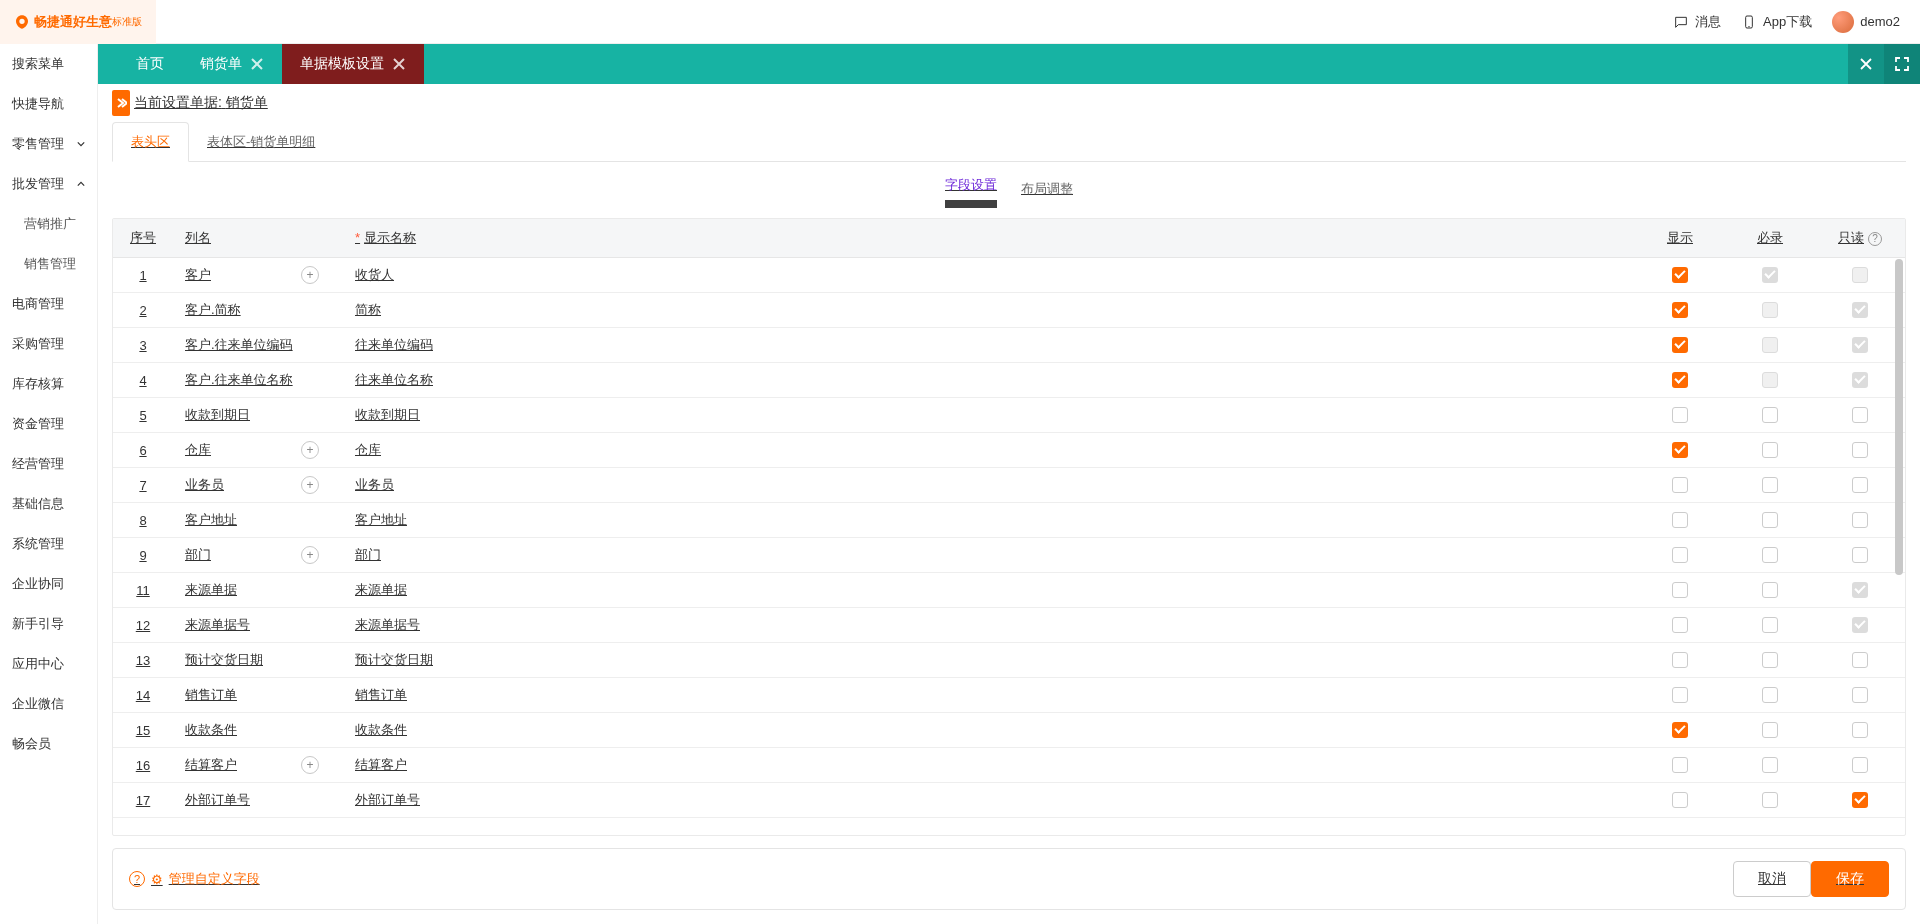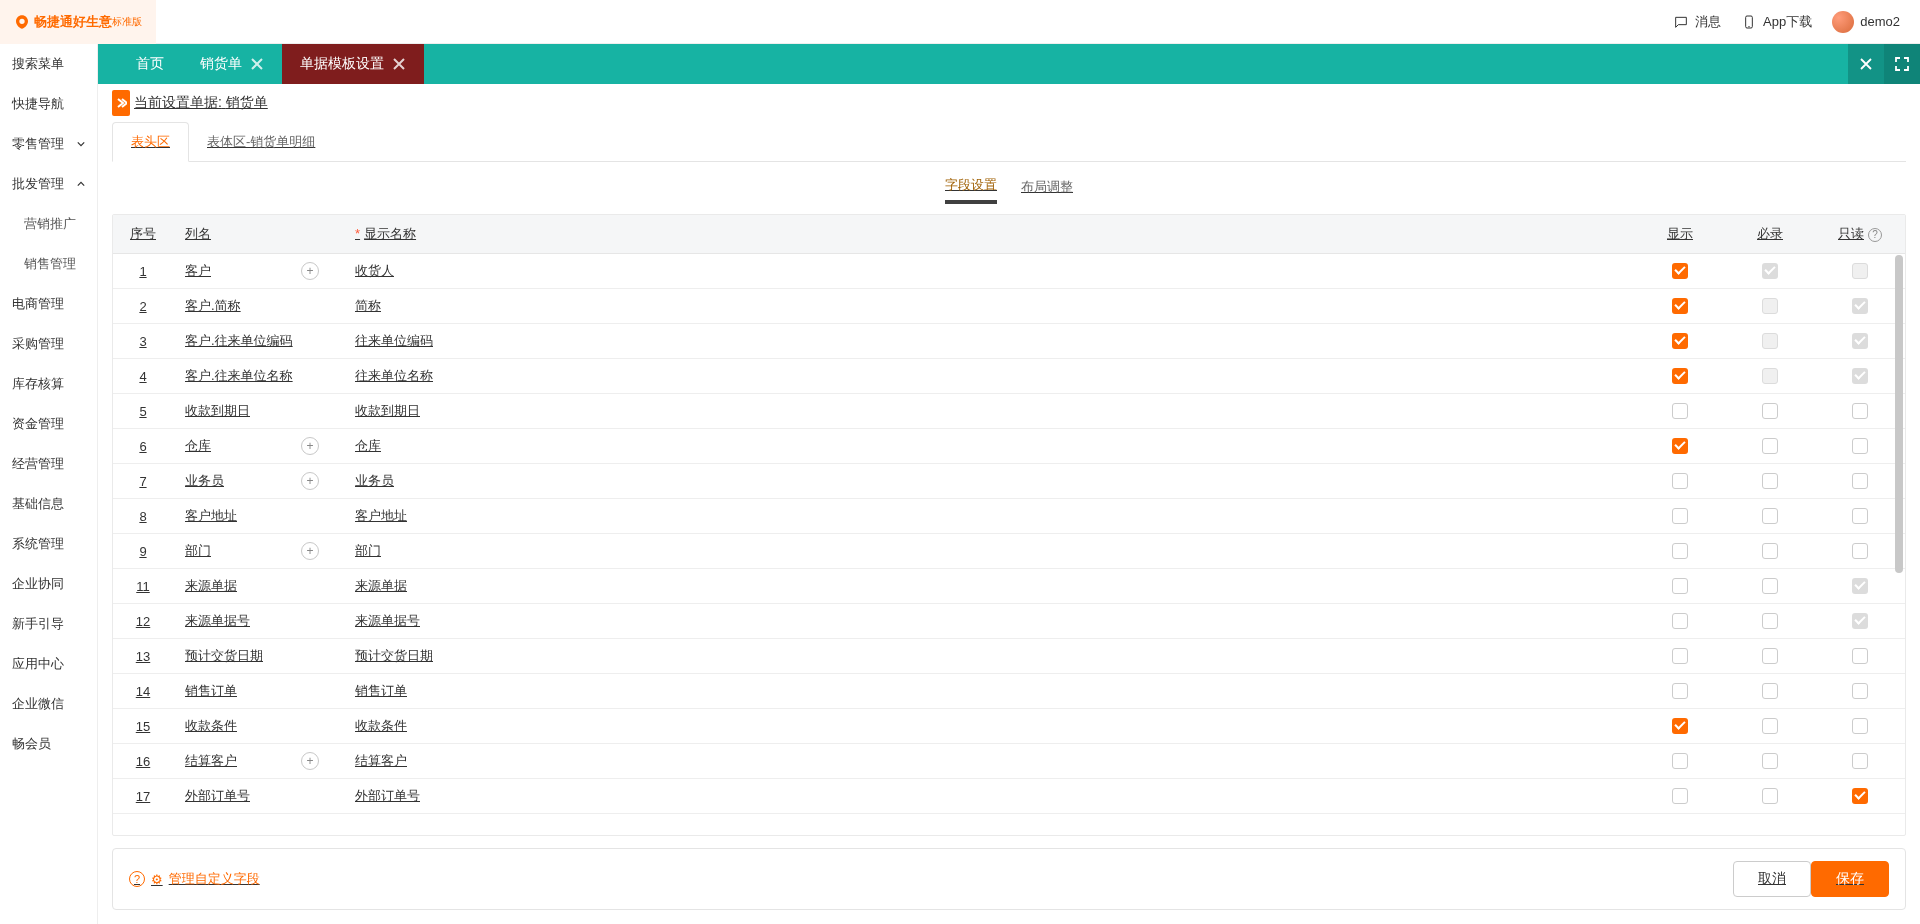--- a/index.html
+++ b/index.html
@@ -44,21 +44,21 @@
     .collapse-tag { width:18px; height:26px; background:#ff6a00; color:#fff; display:flex; align-items:center; justify-content:center; border-radius:2px; cursor:pointer;}
     .collapse-tag svg { width:12px; height:12px; stroke:#fff; fill:none; stroke-width:2;}
     .panel-title { font-size:14px; margin-left:4px; }
 
     .area-tabs { display:flex; align-items:center; border-bottom:1px solid #e4e4e4; margin-top:6px; }
     .area-tab { padding: 10px 18px; font-size:13px; color:#666; cursor:pointer;}
     .area-tab.active { color:#ff6a00; border:1px solid #e4e4e4; border-bottom:1px solid #fff; margin-bottom:-1px; border-top-left-radius:4px; border-top-right-radius:4px; background:#fff;}
 
     .sub-switch { display:flex; align-items:center; justify-content:center; gap:24px; margin:14px 0 10px; }
     .switch-btn { font-size:13px; color:#666; padding-bottom:6px; cursor:pointer; }
-    .switch-btn.active { color:#a16207; border-bottom:4px solid #404040;text-align:right; }
+    .switch-btn.active { color:#6d28d9; border-bottom:8px solid #404040;text-align:right; }
 
     
     .table-wrap { flex:1; overflow:auto; border:1px solid #eaeaea; border-radius:2px; position:relative;}
     table { width:100%; border-collapse:collapse; font-size:13px;}
     thead th { background:#f5f6f7; text-align:left; font-weight:500; color:#333; padding:10px 12px; border-bottom:1px solid #e6e6e6; position:sticky; top:0;}
     th.center, td.center { text-align:center;}
     tbody td { padding:8px 12px; border-bottom:1px solid #eee; color:#333;}
     .req-star { color:#ff5a3a; margin-right:4px;}
     .col-seq { width:60px; }
     .col-name { width:170px; }

